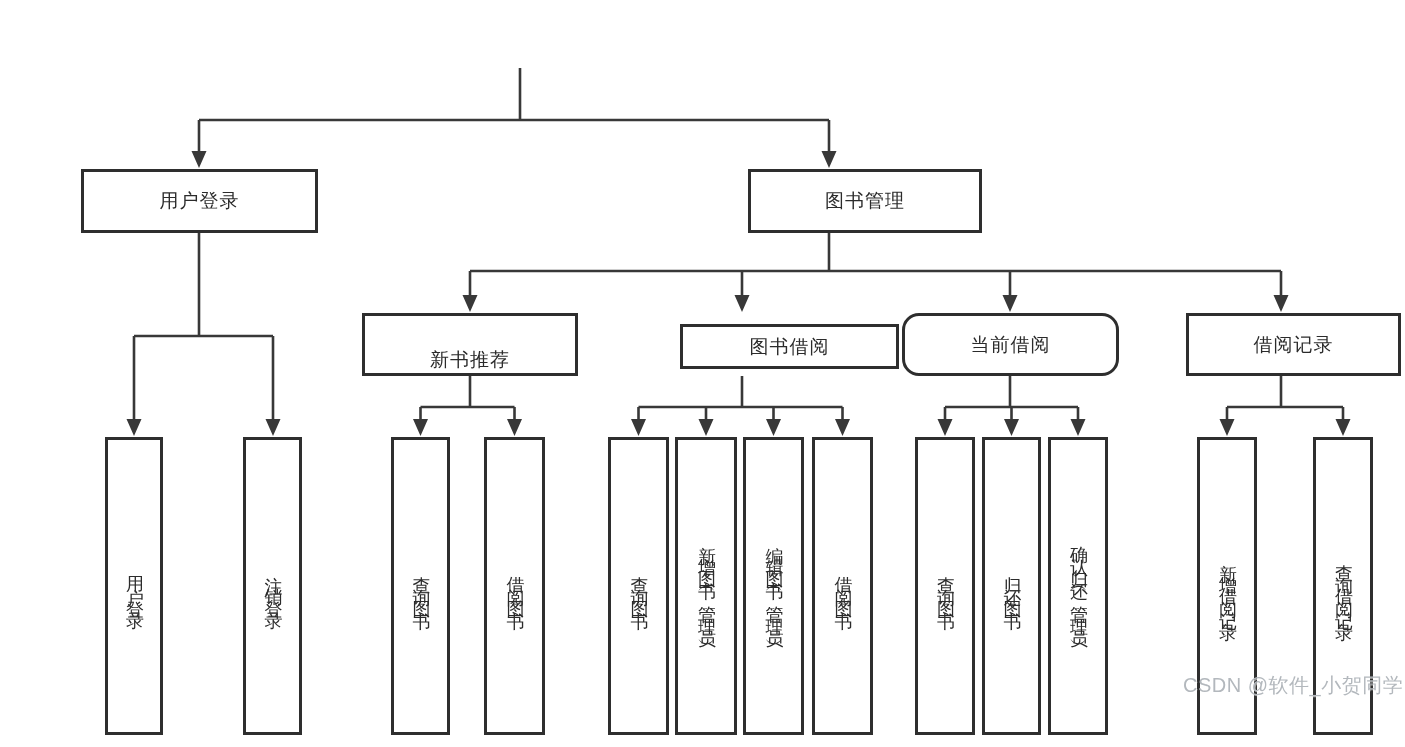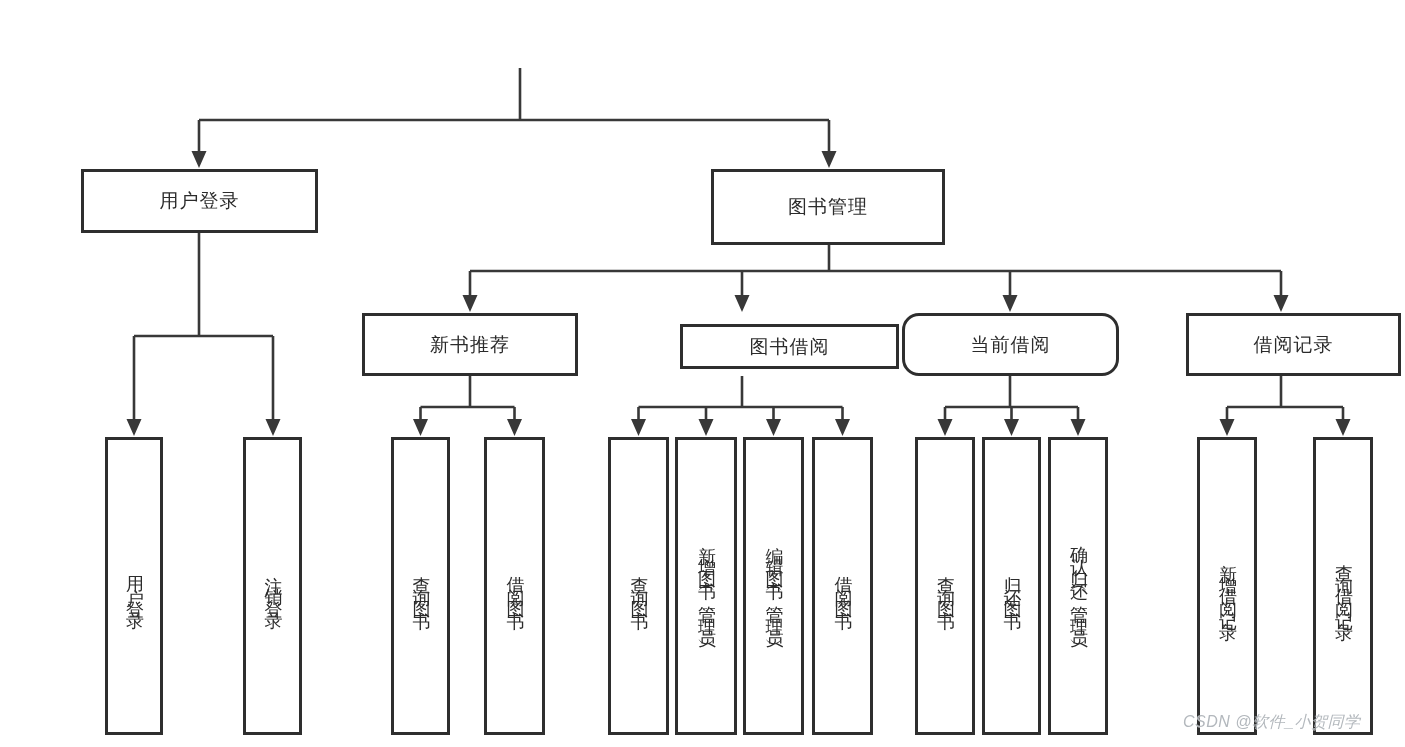--- a/index.html
+++ b/index.html
@@ -19,25 +19,24 @@
     display:flex; align-items:center; justify-content:center;
     color:var(--text,#2b2b2b);
   }
   .node.h { font-size:19px; letter-spacing:1px; white-space:nowrap; }
   .node.root { font-size:18px; }
   .node.leaf span {
     writing-mode:vertical-rl; text-orientation:mixed;
     font-size:18px; letter-spacing:12px; line-height:1.1;
   }
   .watermark {
-    position:absolute; z-index:6; left:1183px; top:712px;
-    font-size:16px; letter-spacing:0.5px; white-space:nowrap;
+    position:absolute; z-index:6; left:1183px; top:672px;
+    font-size:20px; letter-spacing:0.5px; white-space:nowrap;
     color:var(--watermark,#b3b8bd);
     text-shadow:1px 1px 0 rgba(255,255,255,0.55);
-    font-style:italic;
   }
 </style>
 </head>
 <body>
 
 <div class="stage">
 
   <svg class="connectors" width="1405" height="747" viewBox="0 0 1405 747">
 
     <path class="line" d="M520 68 V120 M199 120 H829 M199 120 V153 M829 120 V153"></path>
@@ -64,25 +63,25 @@
       M773.5 436 l-7.5 -17 h15 Z M842.5 436 l-7.5 -17 h15 Z
       M945 436 l-7.5 -17 h15 Z  M1011.5 436 l-7.5 -17 h15 Z
       M1078 436 l-7.5 -17 h15 Z M1227 436 l-7.5 -17 h15 Z
       M1343 436 l-7.5 -17 h15 Z"></path>
   </svg>
 
 
   <div class="node h" style="left:81px; top:169px; width:237px; height:64px;">
     <span>用户登录</span>
   </div>
-  <div class="node h" style="left:711px; top:169px; width:234px; height:76px;align-items:center;">
+  <div class="node h" style="left:748px; top:169px; width:234px; height:64px;align-items:center;">
     <span>图书管理</span>
   </div>
 
-  <div class="node h" style="left:362px; top:313px; width:216px; height:63px;">
+  <div class="node h" style="left:362px; top:313px; width:216px; height:63px;align-items:flex-end;">
     <span>新书推荐</span>
   </div>
   <div class="node h" style="left:632px; top:324px; width:219px; height:45px;margin-left:48px;">
     <span>图书借阅</span>
   </div>
   <div class="node h" style="left:902px; top:313px; width:217px; height:63px;border-radius:17px;">
     <span>当前借阅</span>
   </div>
   <div class="node h" style="left:1173px; top:313px; width:215px; height:63px;margin-left:13px;">
     <span>借阅记录</span>

